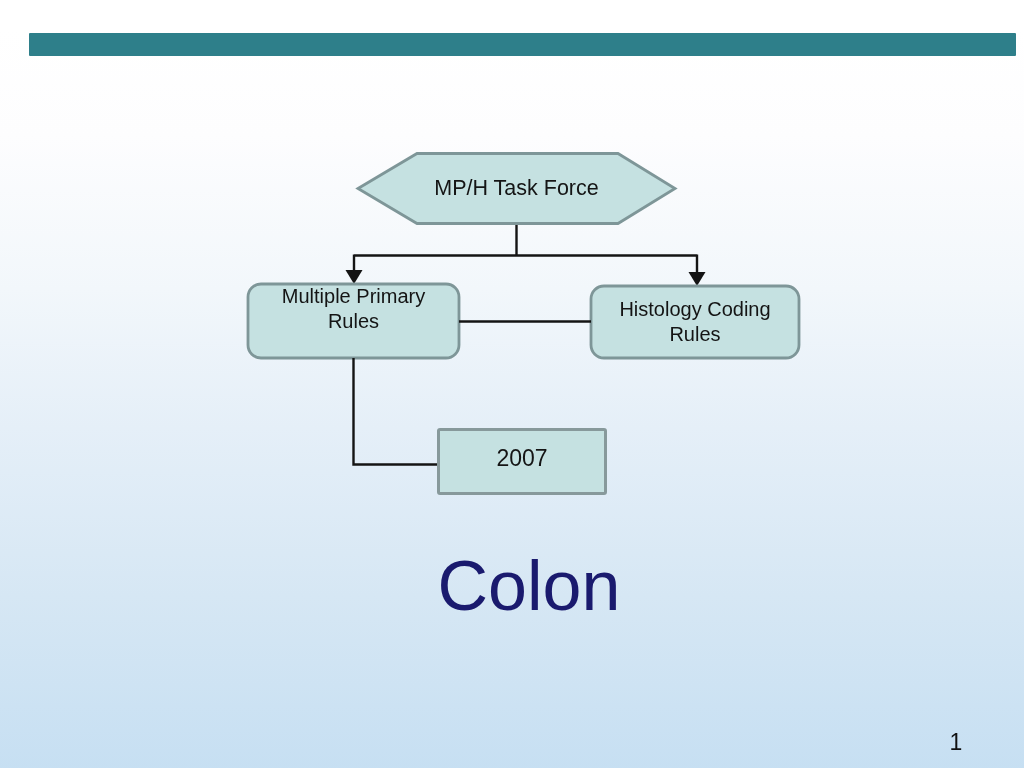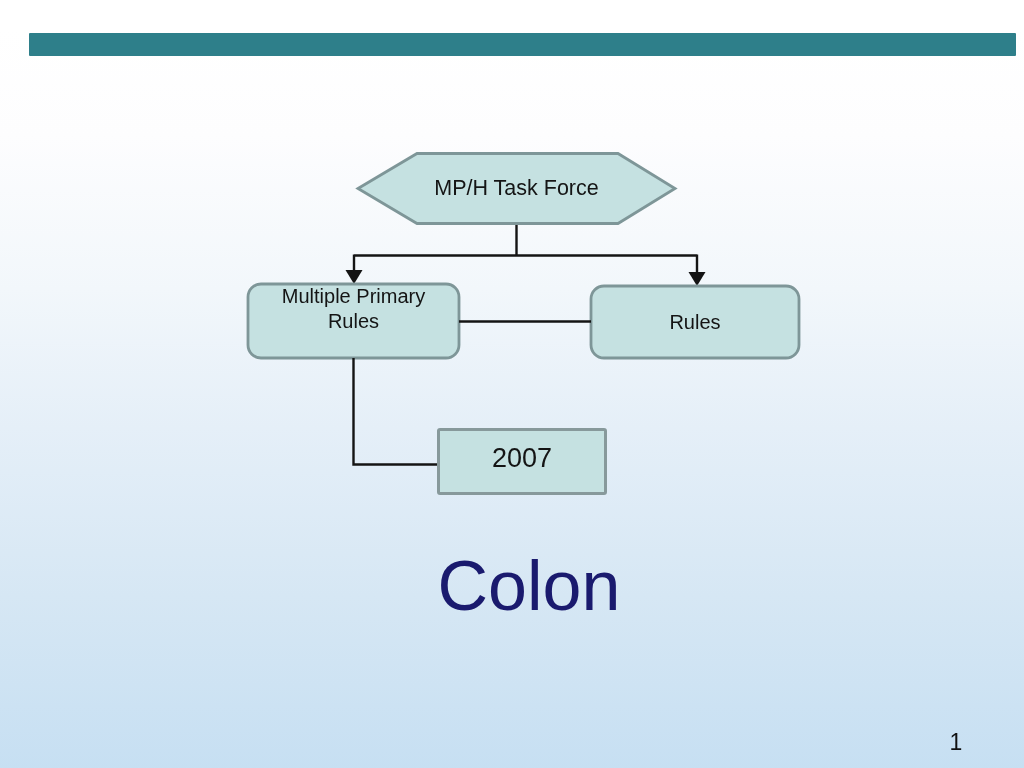--- a/index.html
+++ b/index.html
@@ -55,21 +55,21 @@
   .mp-label {
     left: 248px; top: 244px; width: 211px; height: 74px;
     font-size: 20px; line-height: 25px;
   }
   .hc-label {
     left: 591px; top: 258px; width: 208px; height: 72px;
     font-size: 20px; line-height: 25px;
   }
   .year-label {
     left: 438px; top: 401px; width: 168px; height: 58px;
-    font-size: 27px;
+    font-size: 23px;
   }
   .slide-title {
     position: absolute;
     left: 17px;
     top: 521px;
     width: 1024px;
     text-align: center;
     font-size: 70px;
     line-height: 74px;
     color: #1a1a6e;
@@ -111,20 +111,21 @@
   </svg>
 
   <div class="node-label hex-label">MP/H Task Force</div>
 
   <div class="node-label mp-label">
     <span>Multiple Primary</span>
     <span>Rules</span>
   </div>
 
   <div class="node-label hc-label">
+    <span>Histology Coding</span>
     <span>Rules</span>
   </div>
 
   <div class="node-label year-label">2007</div>
 
   <div class="slide-title">Colon</div>
 
   <div class="page-number">1</div>
 
 </div>

